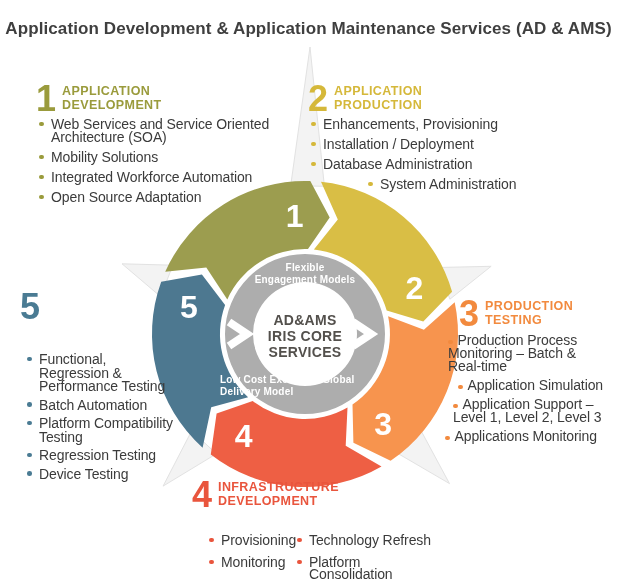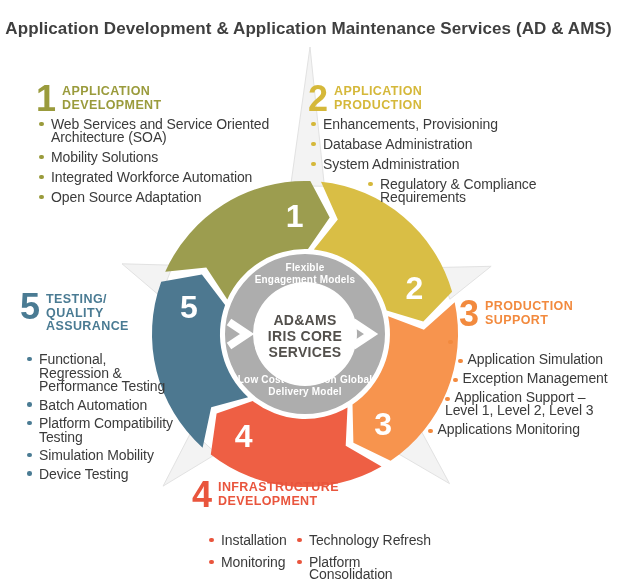--- a/index.html
+++ b/index.html
@@ -36,21 +36,21 @@
   .s3-list li:nth-child(4){width:162px}
   .s3-list li:nth-child(5){margin-left:-17px}
   .s4-list1 li,.s4-list2 li{margin-bottom:10px;line-height:12px}
   .s5-list li{line-height:13.5px;margin-bottom:5px}
   .s5-list li:nth-child(1){width:135px}
   
   .c-top{left:225px;top:262px;width:160px;text-align:center;color:#fff;
          font-size:10px;font-weight:bold;line-height:12px;letter-spacing:.2px}
   .c-core{left:240px;top:312px;width:130px;text-align:center;color:#53504c;
           font-size:14px;font-weight:bold;line-height:16px;letter-spacing:.3px}
-  .c-bottom{left:220px;top:374px;width:170px;text-align:center;color:#fff;
+  .c-bottom{left:220px;top:374px;width:170px;text-align:left;color:#fff;
           font-size:10px;font-weight:bold;line-height:12px;letter-spacing:.2px}
 </style>
 </head>
 <body>
 
 <div class="abs title">Application Development &amp; Application Maintenance Services (AD &amp; AMS)</div>
 
 <svg id="wheel-svg" width="617" height="582" viewBox="0 0 617 582">
     <path d="M 310.0 47.0 L 324.4 186.3 L 290.7 185.7 Z" fill="#f3f3f3" stroke="#e2e2e2" stroke-width="1"></path>
     <path d="M 491.1 266.3 L 449.9 299.2 L 438.3 267.5 Z" fill="#f3f3f3" stroke="#e2e2e2" stroke-width="1"></path>
@@ -88,69 +88,63 @@
 
 <div class="abs sec-head s2-head s2">
   <span class="num" style="color: rgb(213, 184, 58);">2</span>
   <div class="hd" style="color: rgb(213, 184, 58);">
     <div>APPLICATION</div>
     <div>PRODUCTION</div>
   </div>
 </div>
 <ul class="abs list s2-list s2">
   <li><span class="b" style="background: rgb(213, 184, 58);"></span><span>Enhancements, Provisioning</span></li>
+  <li><span class="b" style="background: rgb(213, 184, 58);"></span><span>Installation / Deployment</span></li>
   <li><span class="b" style="background: rgb(213, 184, 58);"></span><span>Database Administration</span></li>
   <li><span class="b" style="background: rgb(213, 184, 58);"></span><span>System Administration</span></li>
-  <li><span class="b" style="background: rgb(213, 184, 58);"></span><span>Regulatory &amp; Compliance Requirements</span></li>
 </ul>
 
 <div class="abs sec-head s3-head s3">
   <span class="num" style="color: rgb(242, 138, 62);">3</span>
   <div class="hd" style="color: rgb(242, 138, 62);">
     <div>PRODUCTION</div>
-    <div>SUPPORT</div>
+    <div>TESTING</div>
   </div>
 </div>
 <ul class="abs list s3-list s3">
-  <li><span class="b3" style="background: rgb(242, 138, 62);"></span></li>
+  <li><span class="b3" style="background: rgb(242, 138, 62);"></span><span>Production Process Monitoring – Batch &amp; Real-time</span></li>
   <li><span class="b3" style="background: rgb(242, 138, 62);"></span><span>Application Simulation</span></li>
-  <li><span class="b3" style="background: rgb(242, 138, 62);"></span><span>Exception Management</span></li>
   <li><span class="b3" style="background: rgb(242, 138, 62);"></span><span>Application Support – Level 1, Level 2, Level 3</span></li>
   <li><span class="b3" style="background: rgb(242, 138, 62);"></span><span>Applications Monitoring</span></li>
 </ul>
 
 <div class="abs sec-head s4-head s4">
   <span class="num" style="color: rgb(233, 85, 61);">4</span>
   <div class="hd" style="color: rgb(233, 85, 61);">
     <div>INFRASTRUCTURE</div>
     <div>DEVELOPMENT</div>
   </div>
 </div>
 <ul class="abs list s4-list1 s4">
-  <li><span class="b" style="background: rgb(233, 85, 61);"></span><span>Installation</span></li>
+  <li><span class="b" style="background: rgb(233, 85, 61);"></span><span>Provisioning</span></li>
   <li><span class="b" style="background: rgb(233, 85, 61);"></span><span>Monitoring</span></li>
 </ul>
 <ul class="abs list s4-list2 s4">
   <li><span class="b" style="background: rgb(233, 85, 61);"></span><span>Technology Refresh</span></li>
   <li><span class="b" style="background: rgb(233, 85, 61);"></span><span>Platform Consolidation</span></li>
 </ul>
 
 <div class="abs sec-head s5-head s5">
   <span class="num" style="color: rgb(74, 123, 147);">5</span>
-  <div class="hd" style="color: rgb(74, 123, 147);">
-    <div>TESTING/</div>
-    <div>QUALITY</div>
-    <div>ASSURANCE</div>
-  </div>
 </div>
 <ul class="abs list s5-list s5">
   <li><span class="b" style="background: rgb(74, 123, 147);"></span><span>Functional, Regression &amp; Performance Testing</span></li>
   <li><span class="b" style="background: rgb(74, 123, 147);"></span><span>Batch Automation</span></li>
   <li><span class="b" style="background: rgb(74, 123, 147);"></span><span>Platform Compatibility Testing</span></li>
-  <li><span class="b" style="background: rgb(74, 123, 147);"></span><span>Simulation Mobility</span></li>
+  <li><span class="b" style="background: rgb(74, 123, 147);"></span><span>Regression Testing</span></li>
   <li><span class="b" style="background: rgb(74, 123, 147);"></span><span>Device Testing</span></li>
 </ul>
 
 <div class="abs c-top">
   <div>Flexible</div>
   <div>Engagement Models</div>
 </div>
 <div class="abs c-core">
   <div>AD&amp;AMS</div>
   <div>IRIS CORE</div>

